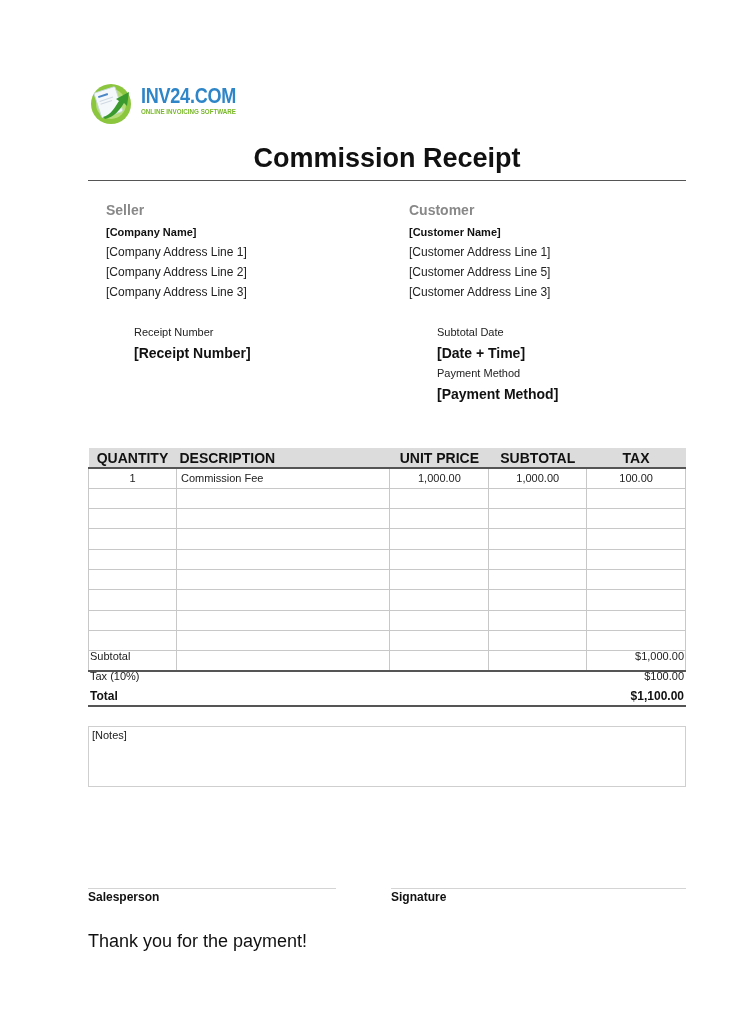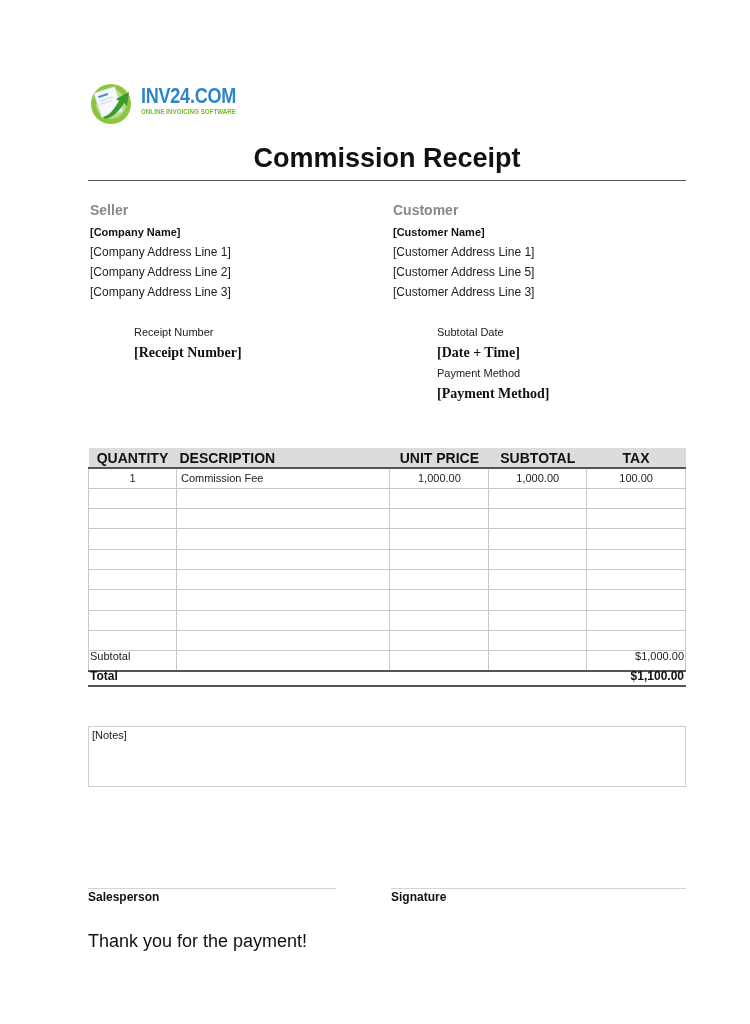--- a/index.html
+++ b/index.html
@@ -8,30 +8,30 @@
 
     .logo { position: absolute; left: 89px; top: 79px; width: 150px; height: 48px; }
     .logo-mark { position: absolute; left: 0; top: 0; width: 48px; height: 48px; }
     .logo-text { position: absolute; left: 52px; top: 6px; }
     .logo-main { font-family: "Liberation Sans", sans-serif; font-weight: bold; font-size: 22px; color: #2e86c8; letter-spacing: -0.3px; line-height: 22px; transform: scaleX(0.82); transform-origin: left; white-space: nowrap; }
     .logo-sub { font-family: "Liberation Sans", sans-serif; font-weight: bold; font-size: 8px; color: #7ab829; line-height: 9px; white-space: nowrap; transform: scaleX(0.78); transform-origin: left; }
 
     .title { position: absolute; left: 88px; width: 598px; top: 143px; text-align: center; font-weight: bold; font-size: 27px; color: #111; }
     .title-rule { position: absolute; left: 88px; width: 598px; top: 180px; height: 0; border-top: 1.5px solid #555; }
 
-    .party { position: absolute; top: 202px; width: 290px; }
+    .party { position: absolute; top: 202px; width: 290px; margin-left: 16px; }
     .party.seller { left: 90px; }
     .party.customer { left: 393px; }
     .party-heading { font-size: 14px; font-weight: bold; color: #888; height: 20px; line-height: 16px; }
     .party-name { font-size: 11px; font-weight: bold; height: 20px; line-height: 20px; }
     .party-line { font-size: 12px; color: #222; height: 20px; line-height: 20px; }
 
     .meta { position: absolute; width: 290px; margin-left: 44px; }
     .meta-label { font-size: 11px; color: #222; line-height: 14px; }
-    .meta-value { font-size: 14px; font-weight: bold; color: #111; line-height: 20px; margin-top: 4px; font-family: Liberation Serif, serif; }
+    .meta-value { font-size: 14px; font-weight: bold; color: #111; line-height: 20px; margin-top: 4px; }
 
     table.items { position: absolute; left: 88px; top: 448px; width: 598px; border-collapse: collapse; font-size: 11px; }
     table.items th { background: #dcdcdc; font-size: 14px; font-weight: bold; height: 20px; padding: 0 4px; border-bottom: 2px solid #555; color: #111; }
     table.items td { height: 20.3px; border: 1px solid #c8c8c8; padding: 0 4px; color: #222; }
     table.items tr:last-child td { border-bottom: 2px solid #555; }
     .c-qty { width: 88px; text-align: center; }
     .c-desc { width: 214px; text-align: left; }
     .c-unit { width: 99px; text-align: center; }
     .c-sub { width: 98px; text-align: center; }
     .c-tax { width: 99px; text-align: center; }
@@ -188,20 +188,24 @@
       <td class="c-tax"></td>
     </tr>
   </tbody>
 </table>
 
 <div class="totals">
   <div class="tot-row">
     <span>Subtotal</span>
     <span>$1,000.00</span>
   </div>
+  <div class="tot-row">
+    <span>Tax (10%)</span>
+    <span>$100.00</span>
+  </div>
   <div class="tot-row total">
     <span>Total</span>
     <span>$1,100.00</span>
   </div>
 </div>
 
 <div class="notes">[Notes]</div>
 
 <div class="sig sales">
   <div class="sig-line"></div>

